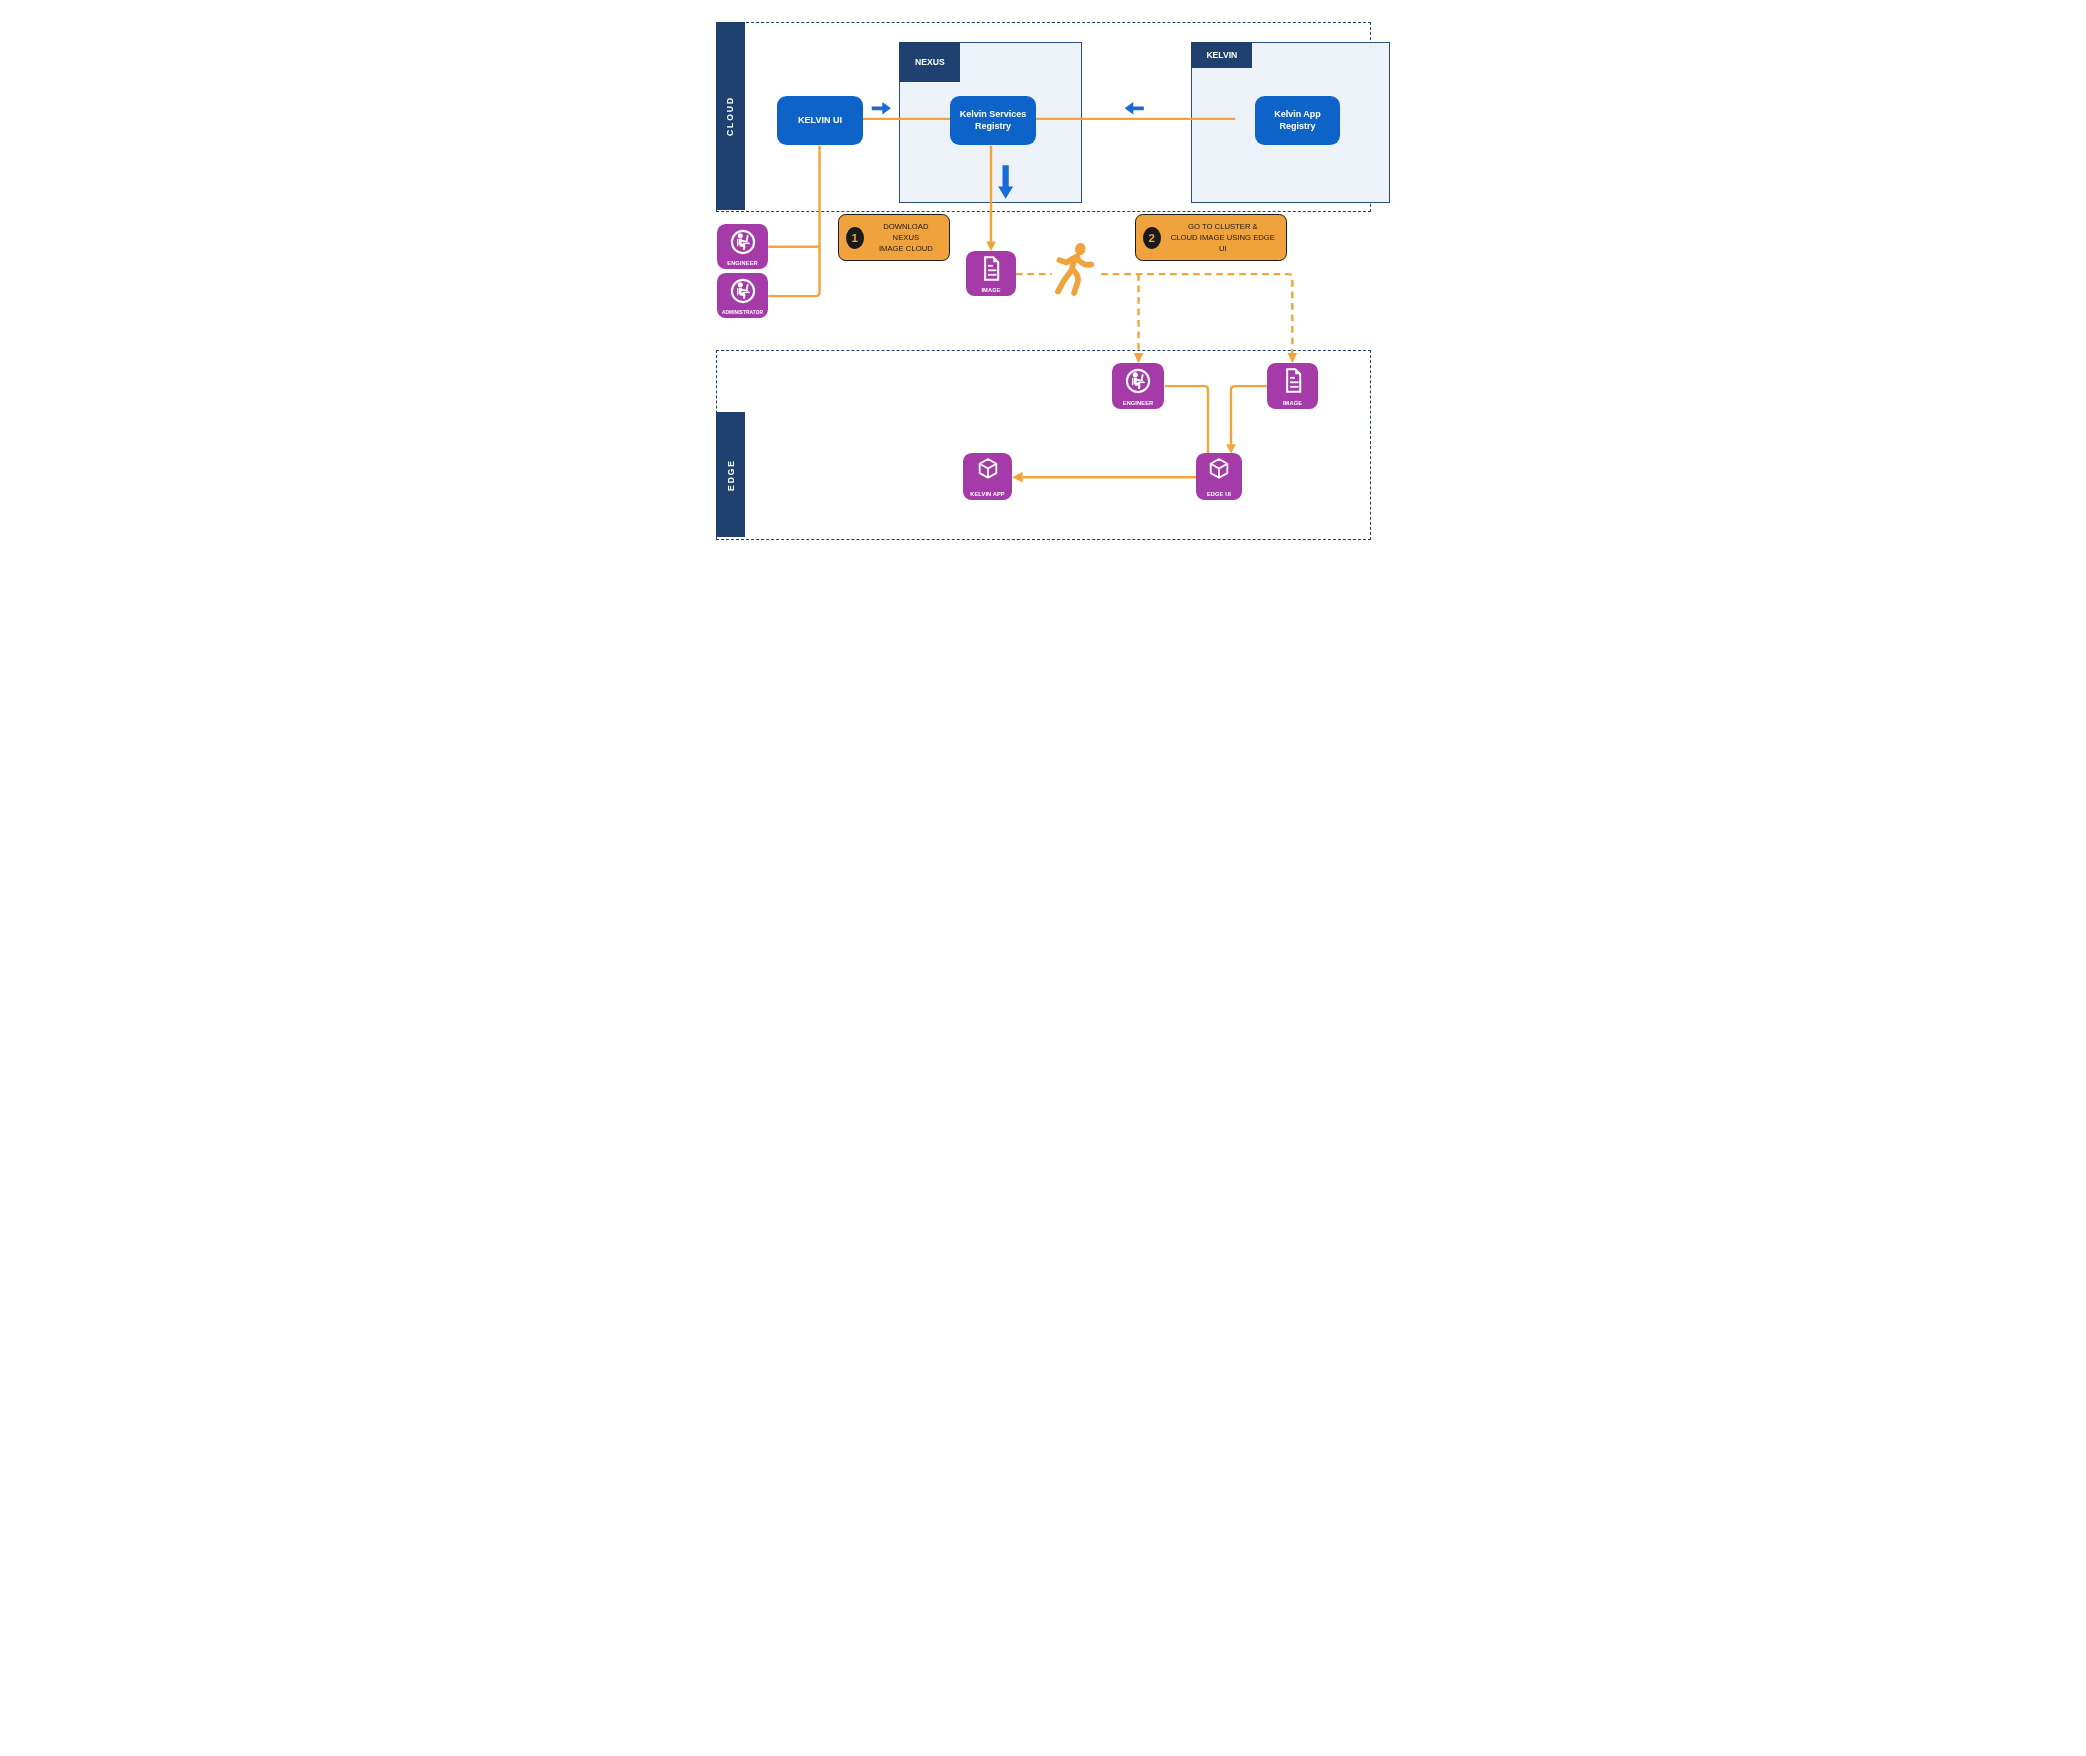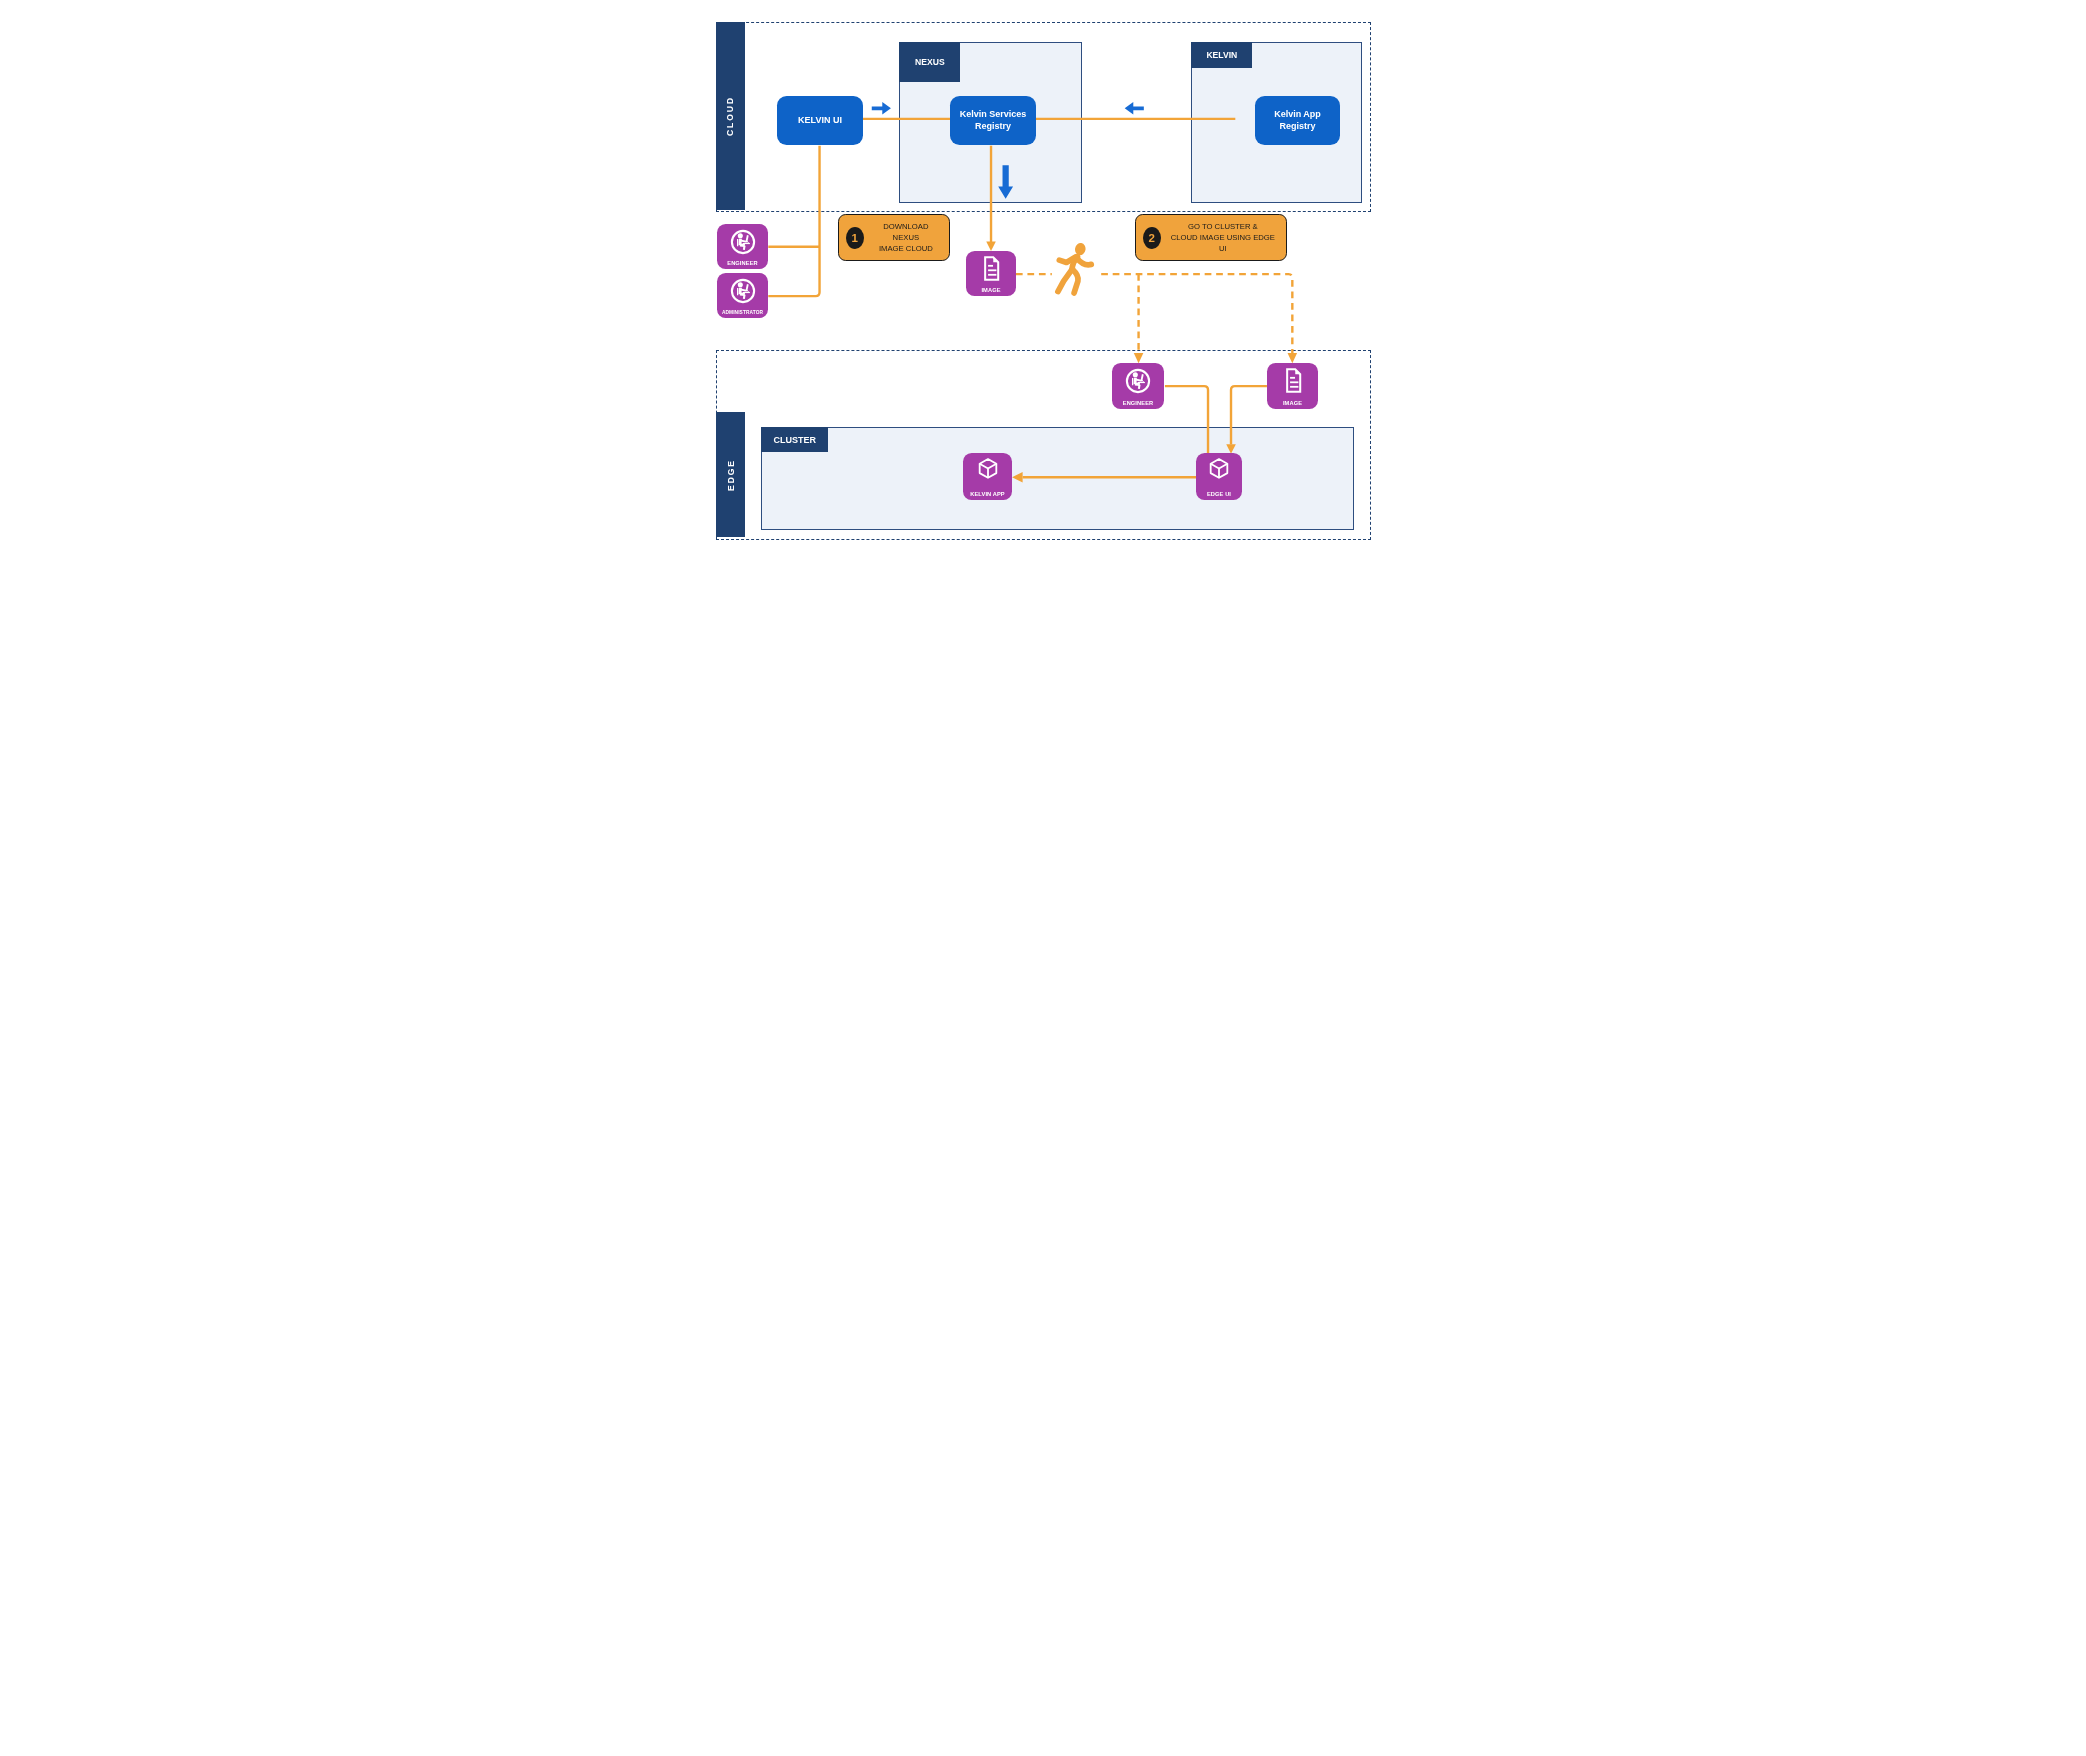--- a/index.html
+++ b/index.html
@@ -54,31 +54,26 @@
   <div class="vbar" style="left:21px;top:412px;width:29px;height:125px;">
     <span class="vlabel">EDGE</span>
   </div>
 
   <div class="container" style="left:204px;top:42px;width:181px;height:159px;">
     <div class="tab" style="width:61px;height:40px;font-size:8.6px;">
       <span>NEXUS</span>
     </div>
   </div>
 
-  <div class="container" style="left:496px;top:42px;width:169px;height:159px;">
+  <div class="container" style="left:496px;top:42px;width:169px;height:159px;padding-left:28px;">
     <div class="tab" style="width:61px;height:26px;font-size:8.6px;">
       <span>KELVIN</span>
     </div>
   </div>
 
-  <div class="container" style="left:66px;top:427px;width:591px;height:101px;">
-    <div class="tab" style="width:67px;height:25px;font-size:9px;">
-      <span>CLUSTER</span>
-    </div>
-  </div>
 
   <svg class="connectors" width="696" height="586" viewBox="0 0 1453 1223">
 
     <g stroke="#F2A438" stroke-width="5" fill="none">
       <path d="M350,248 H1128"></path>
       <path d="M618,304 V505"></path>
       <path d="M260,304 V610 Q260,618 252,618 H153"></path>
       <path d="M260,515 H153"></path>
       <path d="M981,806 H1063 Q1071,806 1071,814 V947"></path>
       <path d="M1194,806 H1127 Q1119,806 1119,814 V928"></path>

